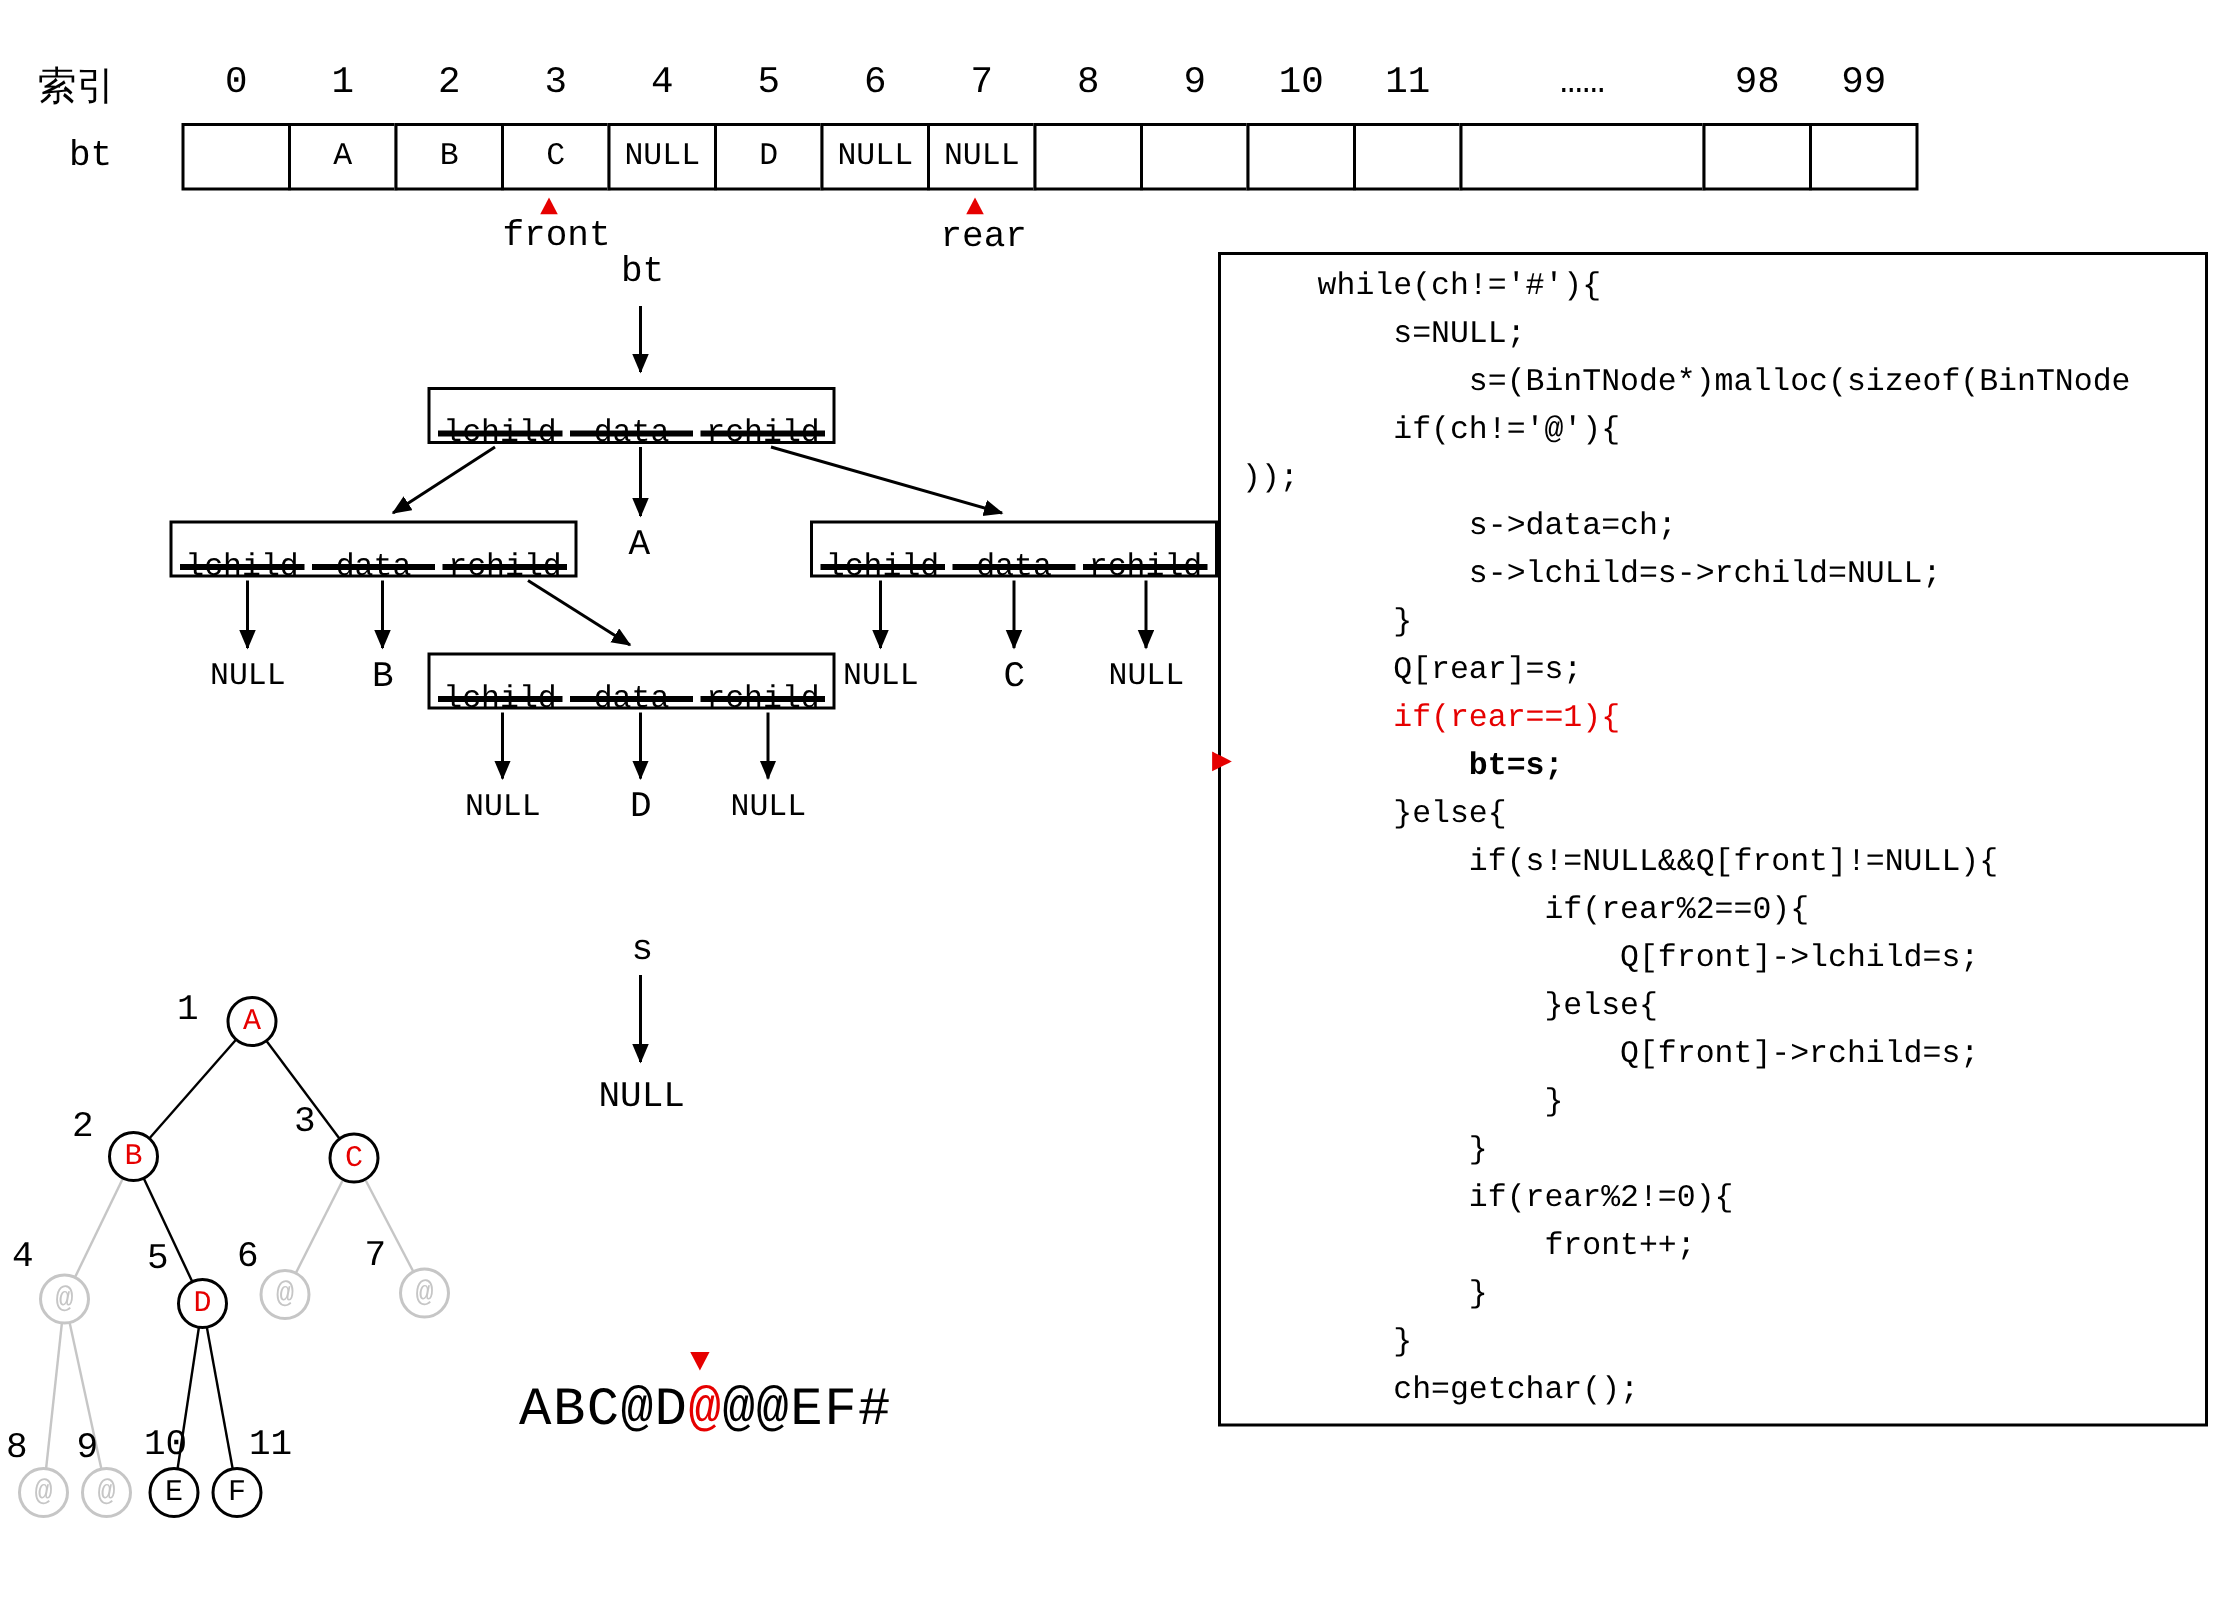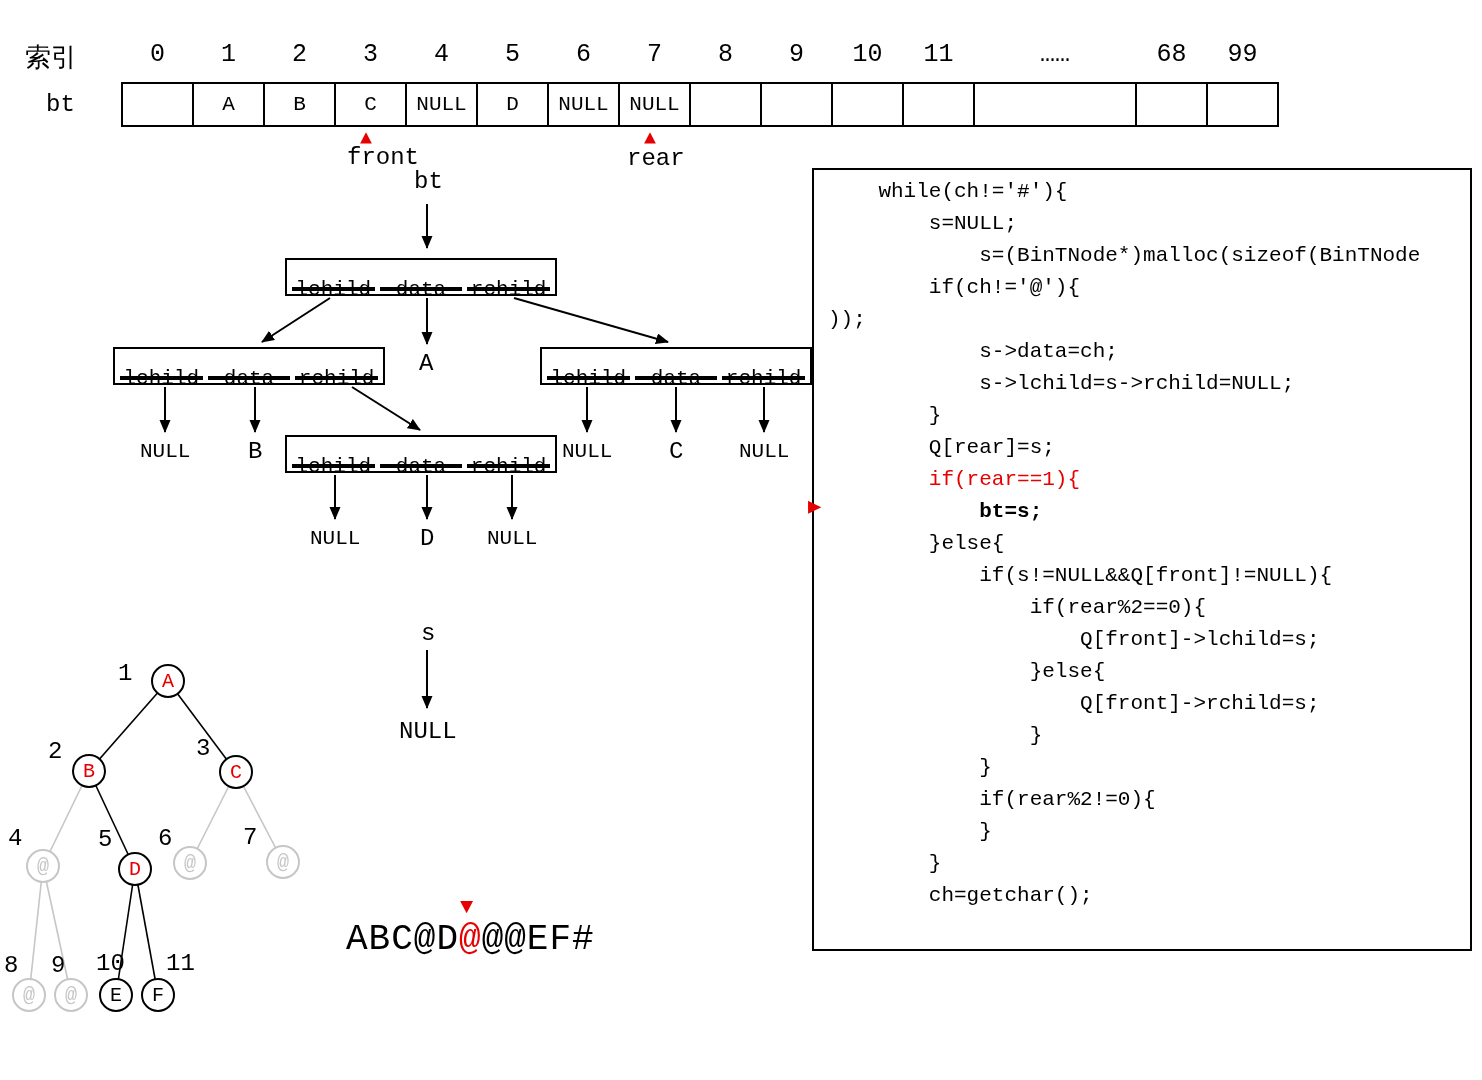--- a/index.html
+++ b/index.html
@@ -98,21 +98,21 @@
     <div class="idx">3</div>
     <div class="idx">4</div>
     <div class="idx">5</div>
     <div class="idx">6</div>
     <div class="idx">7</div>
     <div class="idx">8</div>
     <div class="idx">9</div>
     <div class="idx">10</div>
     <div class="idx">11</div>
     <div class="idx wide">……</div>
-    <div class="idx">68</div>
+    <div class="idx">98</div>
     <div class="idx">99</div>
   </div>
 
   <div class="abs row" style="left:121px;top:82px;">
     <div class="cell"></div>
     <div class="cell">A</div>
     <div class="cell">B</div>
     <div class="cell">C</div>
     <div class="cell">NULL</div>
     <div class="cell">D</div>
@@ -121,21 +121,21 @@
     <div class="cell"></div>
     <div class="cell"></div>
     <div class="cell"></div>
     <div class="cell"></div>
     <div class="cell wide"></div>
     <div class="cell"></div>
     <div class="cell"></div>
   </div>
 
   <span class="abs tri" style="left:360px;top:129px;">▲</span>
-  <div class="abs lbl" style="left:347px;top:144px;">front</div>
+  <div class="abs lbl" style="left:335px;top:144px;">front</div>
   <span class="abs tri" style="left:644px;top:129px;">▲</span>
   <div class="abs lbl" style="left:627px;top:145px;">rear</div>
 
   <div class="abs lbl" style="left:414px;top:168px;">bt</div>
 
   <div class="abs nodebox" style="left:285px;top:258px;">
     <div class="nfield">lchild</div>
     <div class="nfield">data</div>
     <div class="nfield">rchild</div>
   </div>
@@ -210,19 +210,20 @@
     <div class="cl bold">            bt=s;</div>
     <div class="cl">        }else{</div>
     <div class="cl">            if(s!=NULL&amp;&amp;Q[front]!=NULL){</div>
     <div class="cl">                if(rear%2==0){</div>
     <div class="cl">                    Q[front]-&gt;lchild=s;</div>
     <div class="cl">                }else{</div>
     <div class="cl">                    Q[front]-&gt;rchild=s;</div>
     <div class="cl">                }</div>
     <div class="cl">            }</div>
     <div class="cl">            if(rear%2!=0){</div>
+    <div class="cl">                front++;</div>
     <div class="cl">            }</div>
     <div class="cl">        }</div>
     <div class="cl">        ch=getchar();</div>
   </div>
   <span class="abs tri" style="left:808px;top:497px;font-size:22px;">▶</span>
 
 </div>
 
 </body></html>

